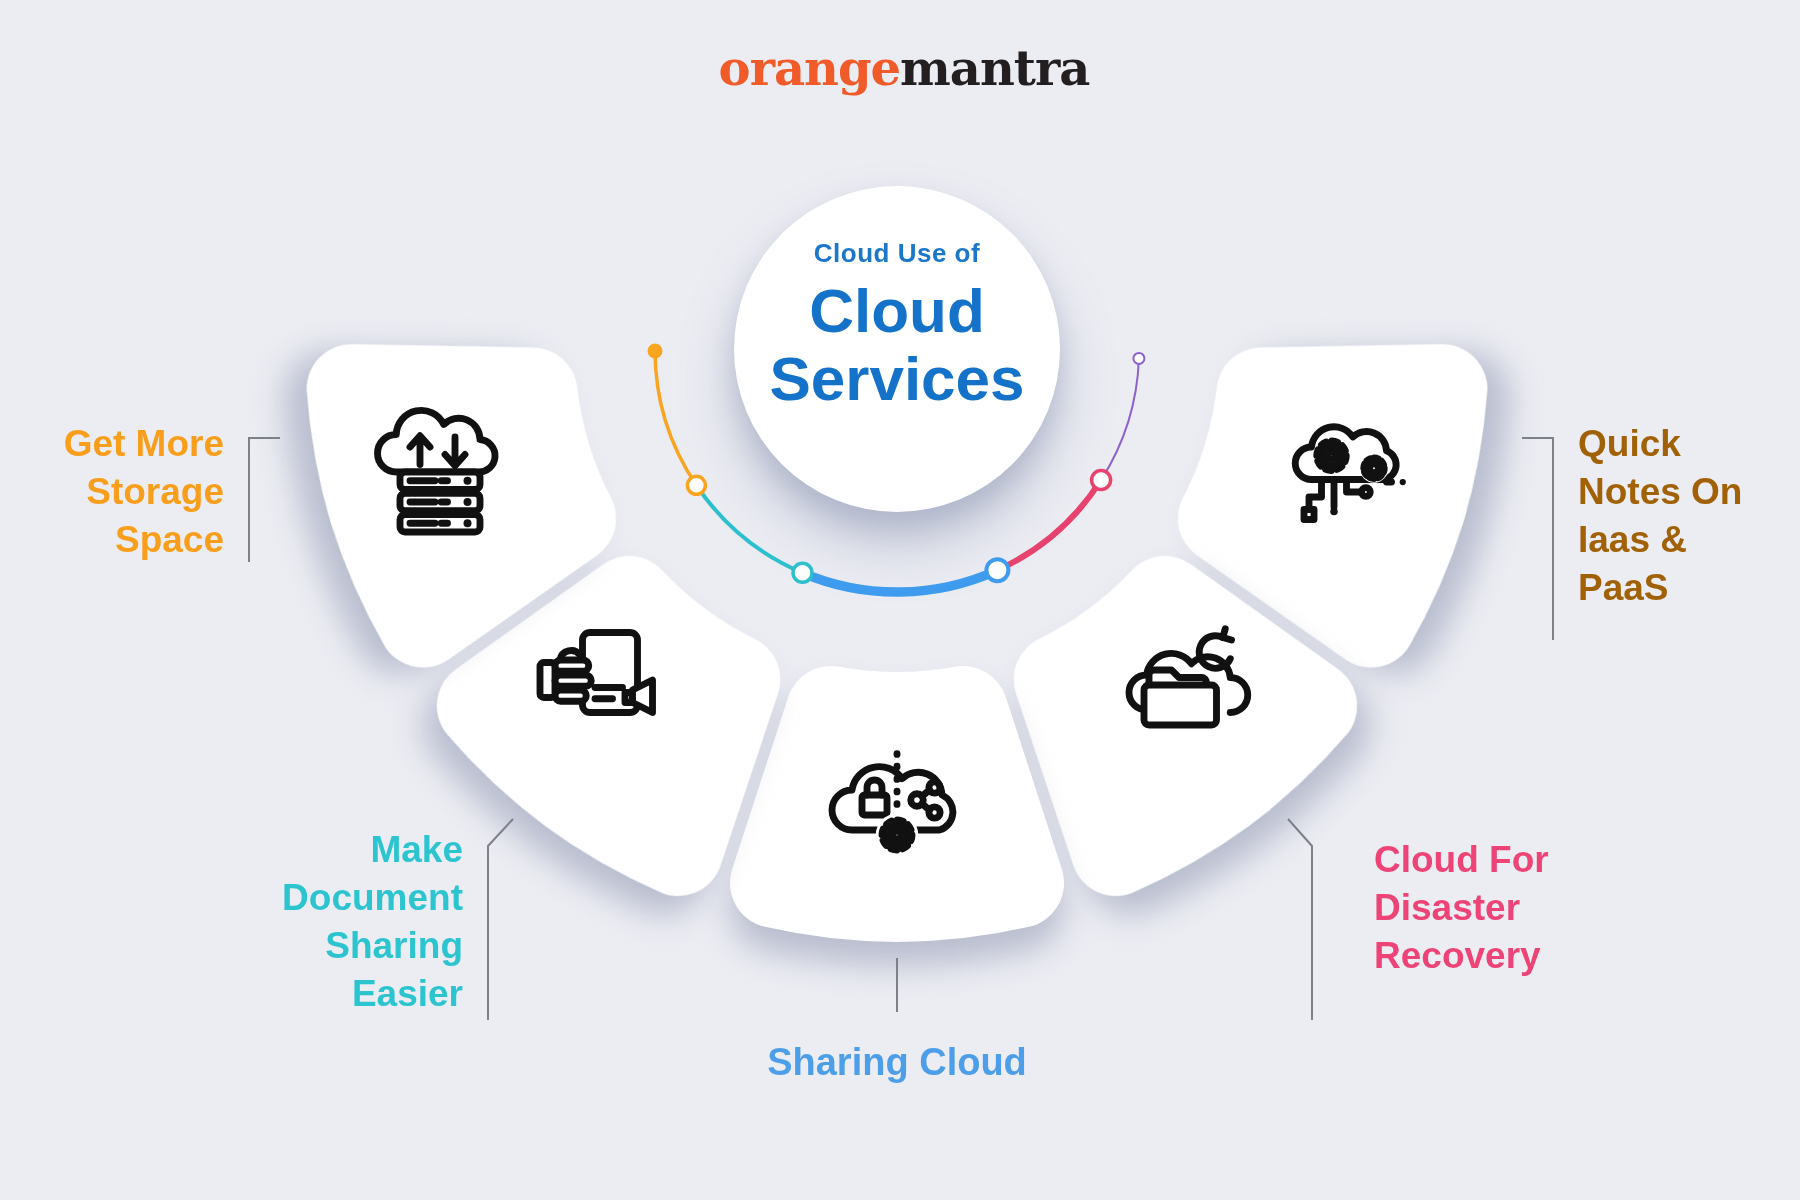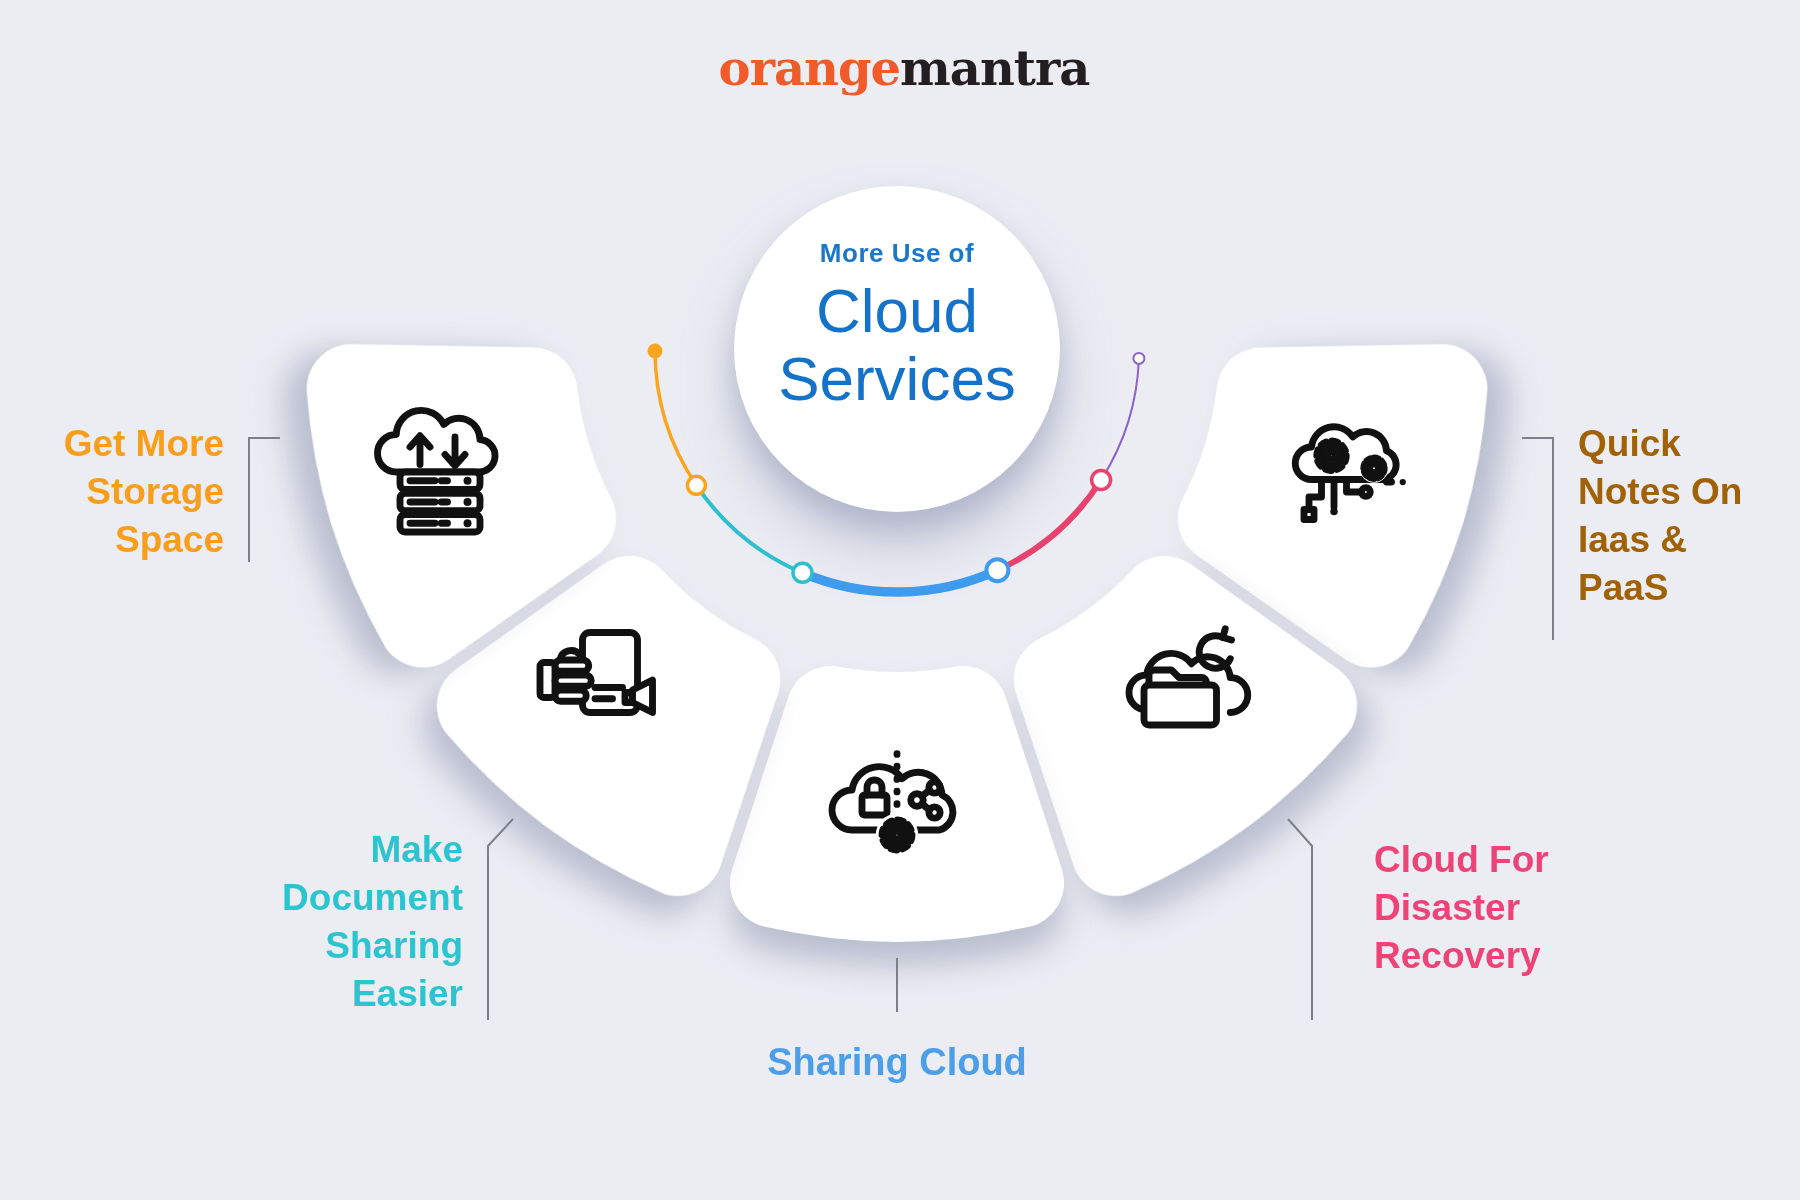--- a/index.html
+++ b/index.html
@@ -8,21 +8,21 @@
   .overlay{position:absolute;left:0;top:0;width:1800px;height:1200px;}
   .card-path{fill:#fff;stroke:#fff;stroke-width:90;stroke-linejoin:round;
              filter:drop-shadow(0px 24px 16px rgba(114,124,158,.42));}
   .arc-seg{fill:none;stroke-linecap:round;}
   .arc-dot{fill:#fff;}
   .connector{fill:none;stroke-width:2;}
   .center-circle{position:absolute;left:734px;top:186px;width:326px;height:326px;border-radius:50%;
                  background:#fff;text-align:center;
                  box-shadow:0 16px 26px rgba(130,140,172,.30),0 34px 54px rgba(130,140,172,.38);}
   .kicker{margin-top:52px;font-size:26px;font-weight:600;letter-spacing:.5px;}
-  .badge-title{margin-top:8px;font-size:62px;line-height:1.1;font-weight:400;white-space:pre-line;}
+  .badge-title{margin-top:8px;font-size:62px;line-height:1.1;font-weight:700;white-space:pre-line;}
   .logo{position:absolute;left:4px;top:40px;width:1800px;text-align:center;
         font-family:"DejaVu Serif",serif;font-weight:700;font-size:48px;letter-spacing:-1px;}
   .label{position:absolute;font-size:37px;font-weight:700;line-height:48px;white-space:pre-line;}
   .label--right{text-align:right;}
   .icon{position:absolute;width:150px;height:150px;}
   .icon svg{width:150px;height:150px;display:block;}
   .ic{fill:none;stroke:#111;stroke-width:5.5;stroke-linecap:round;stroke-linejoin:round;}
   .ic-fill{fill:#fff;stroke:#111;stroke-width:5.5;stroke-linejoin:round;}
   .ic-solid{fill:#111;stroke:none;}
   .ic-mask{fill:#fff;stroke:none;}
@@ -71,21 +71,21 @@
       <polyline class="connector" points="513,819 488,846 488,1020" style="stroke: rgb(123, 128, 137);"></polyline>
       <polyline class="connector" points="897,958 897,1012" style="stroke: rgb(123, 128, 137);"></polyline>
       <polyline class="connector" points="1288,819 1312,846 1312,1020" style="stroke: rgb(123, 128, 137);"></polyline>
       <polyline class="connector" points="1522,438 1553,438 1553,640" style="stroke: rgb(123, 128, 137);"></polyline>
     </g>
   </svg>
 
   <div class="logo"><span style="color: rgb(241, 90, 41);">orange</span><span style="color: rgb(35, 31, 32);">mantra</span></div>
 
   <div class="center-circle">
-    <div class="kicker" style="color: rgb(27, 119, 201);">More Use of</div>
+    <div class="kicker" style="color: rgb(27, 119, 201);">Cloud Use of</div>
     <div class="badge-title" style="color: rgb(20, 114, 201);">Cloud
 Services</div>
   </div>
 
   <div class="icon" style="left:365px;top:397px;">
     <svg viewBox="0 0 120 120">
       <path class="ic" d="M25 60 a15 15 0 0 1 0-30 a20 20 0 0 1 38-8 a17 17 0 0 1 29 12 a13 13 0 0 1 -2 26 Z"></path>
       <path class="ic" d="M44 54 V32 M36 40 L44 31 L52 40"></path>
       <path class="ic" d="M72 32 V54 M64 46 L72 55 L80 46"></path>
       <rect class="ic-fill" x="28" y="60" width="64" height="14" rx="4"></rect>

